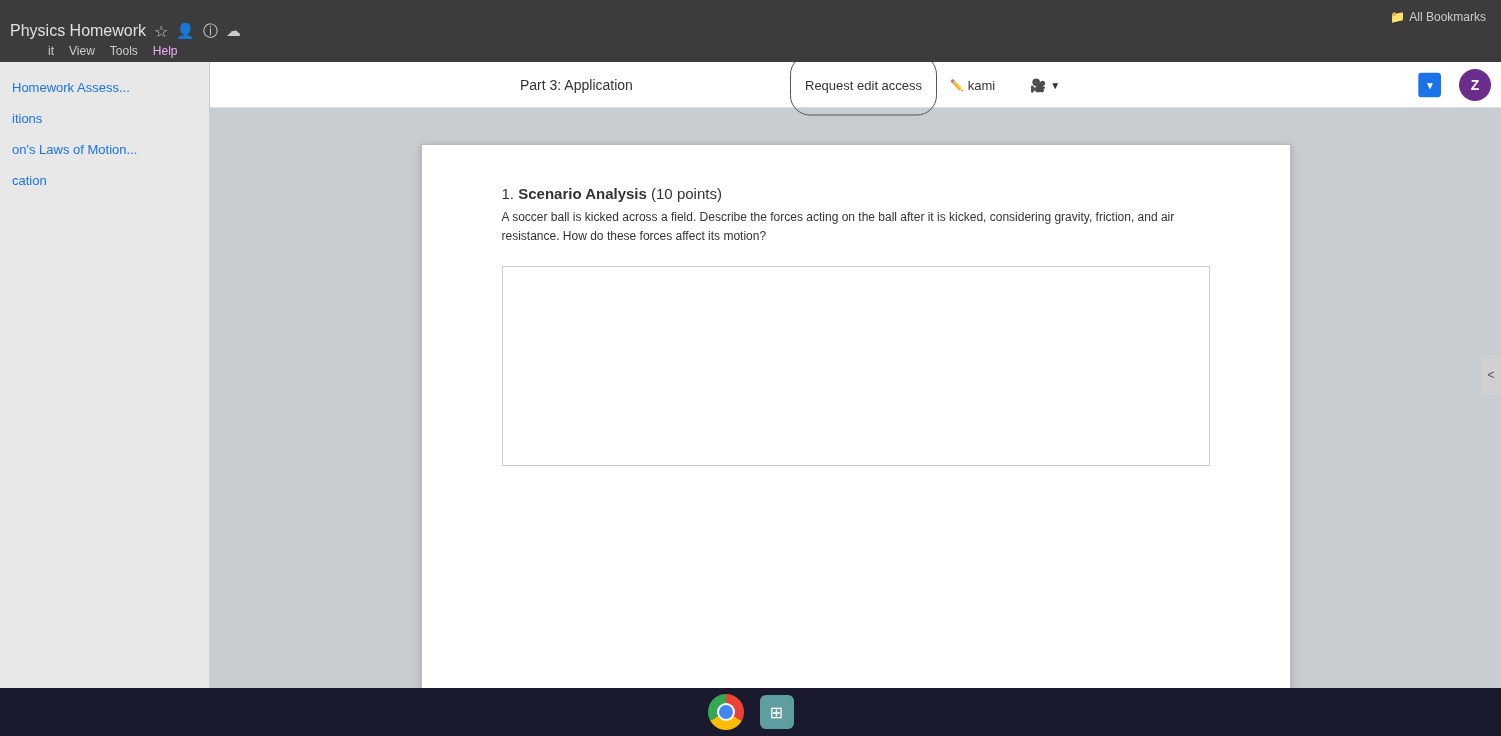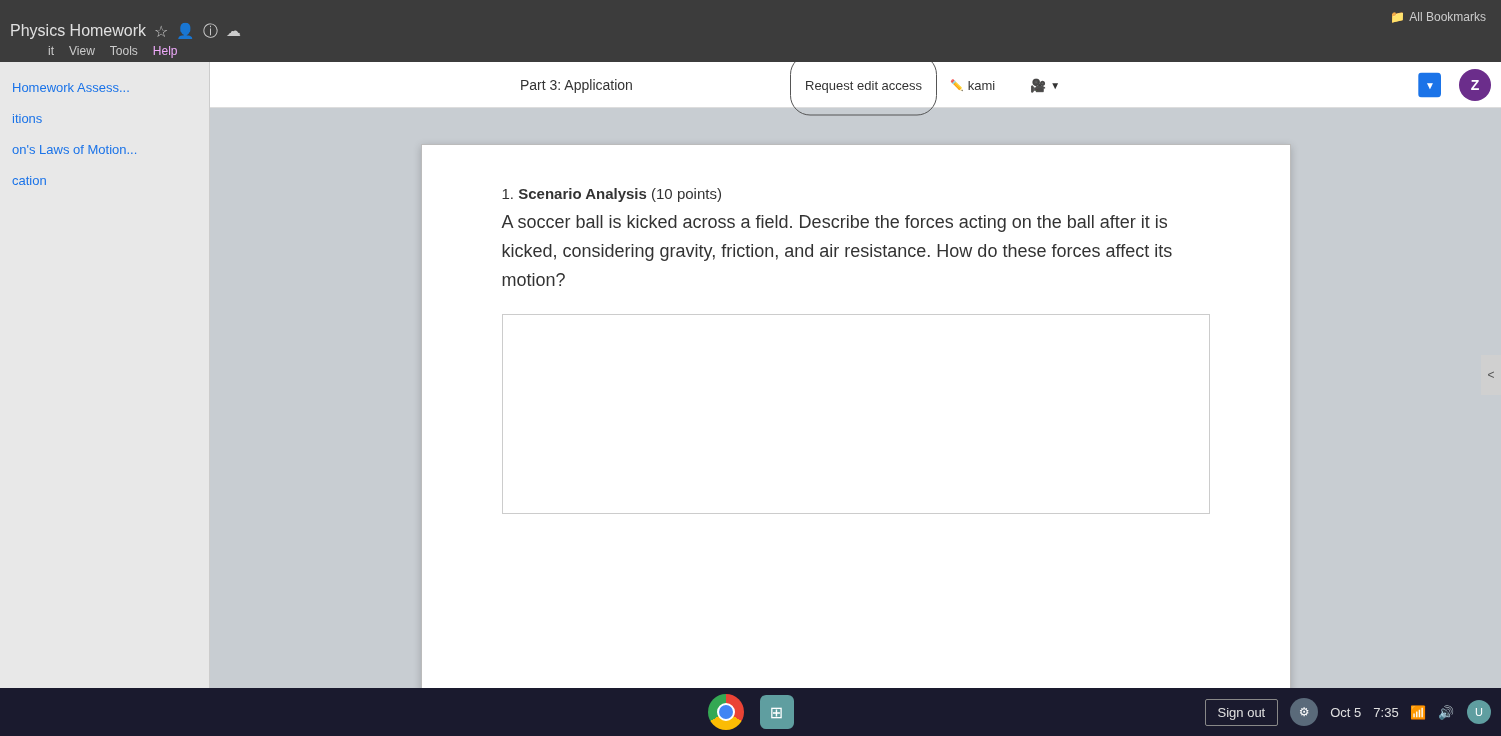--- a/index.html
+++ b/index.html
@@ -215,21 +215,21 @@
       display: inline;
     }
 
     .question-points {
       font-size: 15px;
       font-weight: normal;
       color: #333;
     }
 
     .question-text {
-      font-size: 18px;
+      font-size: 12px;
       color: #333;
       line-height: 1.6;
       margin-top: 4px;
     }
 
     .answer-area {
       width: 100%;
       height: 200px;
       border: 1px solid #ccc;
       margin-top: 10px;
@@ -410,26 +410,13 @@
     </div>
   </div>
 </div>
 
 <div class="taskbar">
   <div class="taskbar-center">
     <div class="taskbar-icon chrome-icon"></div>
     <div class="taskbar-icon files-icon" style="display:flex; align-items:center; justify-content:center; color:white; font-size:16px;">⊞</div>
   </div>
 
-  <div class="taskbar-right">
-    <button class="sign-out-btn">Sign out</button>
-
-    <span style="width:28px; height:28px; border-radius:50%; background:#5a6a7a; display:flex; align-items:center; justify-content:center; color:white; font-size:12px;">⚙</span>
-
-    <span class="taskbar-date">Oct 5</span>
-
-    <span class="taskbar-time">7:35</span>
-
-    <span style="color:#ccc; font-size:13px;">📶</span>
-    <span style="color:#ccc; font-size:13px;">🔊</span>
-    <span style="width:24px; height:24px; border-radius:50%; background:#5f9ea0; display:flex; align-items:center; justify-content:center; color:white; font-size:11px;">U</span>
-  </div>
 </div>
 
 </body></html>

